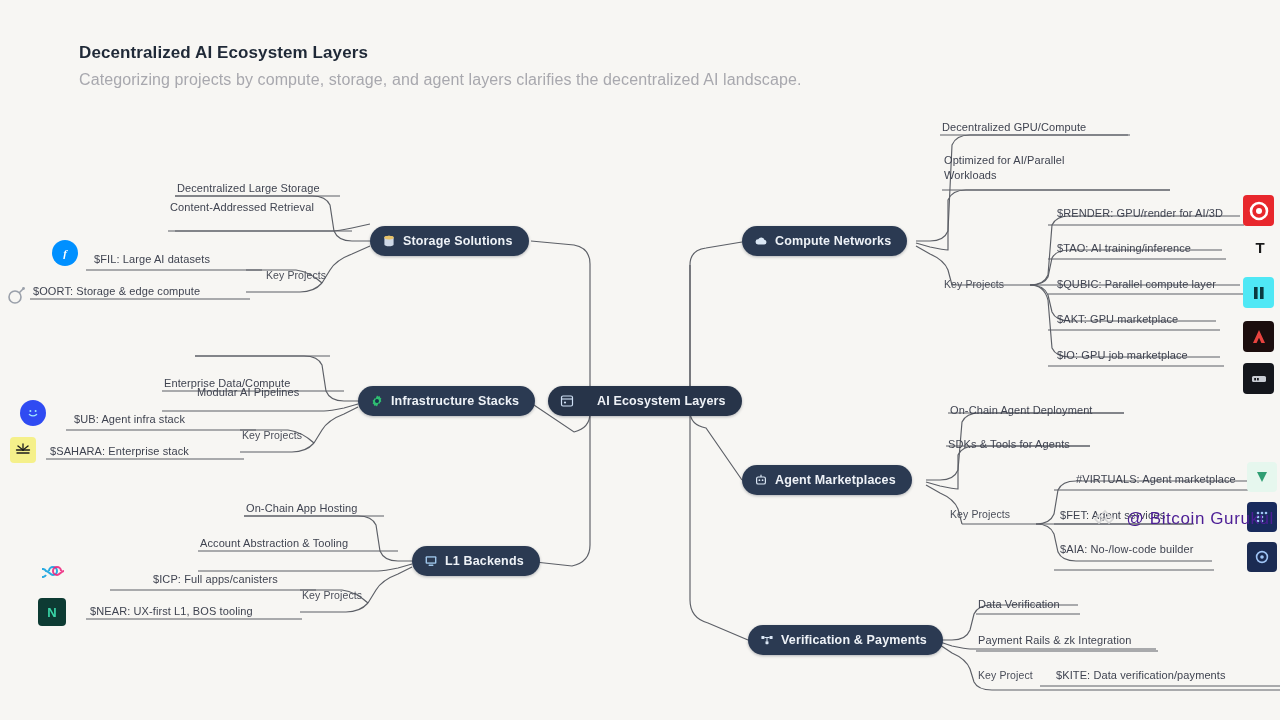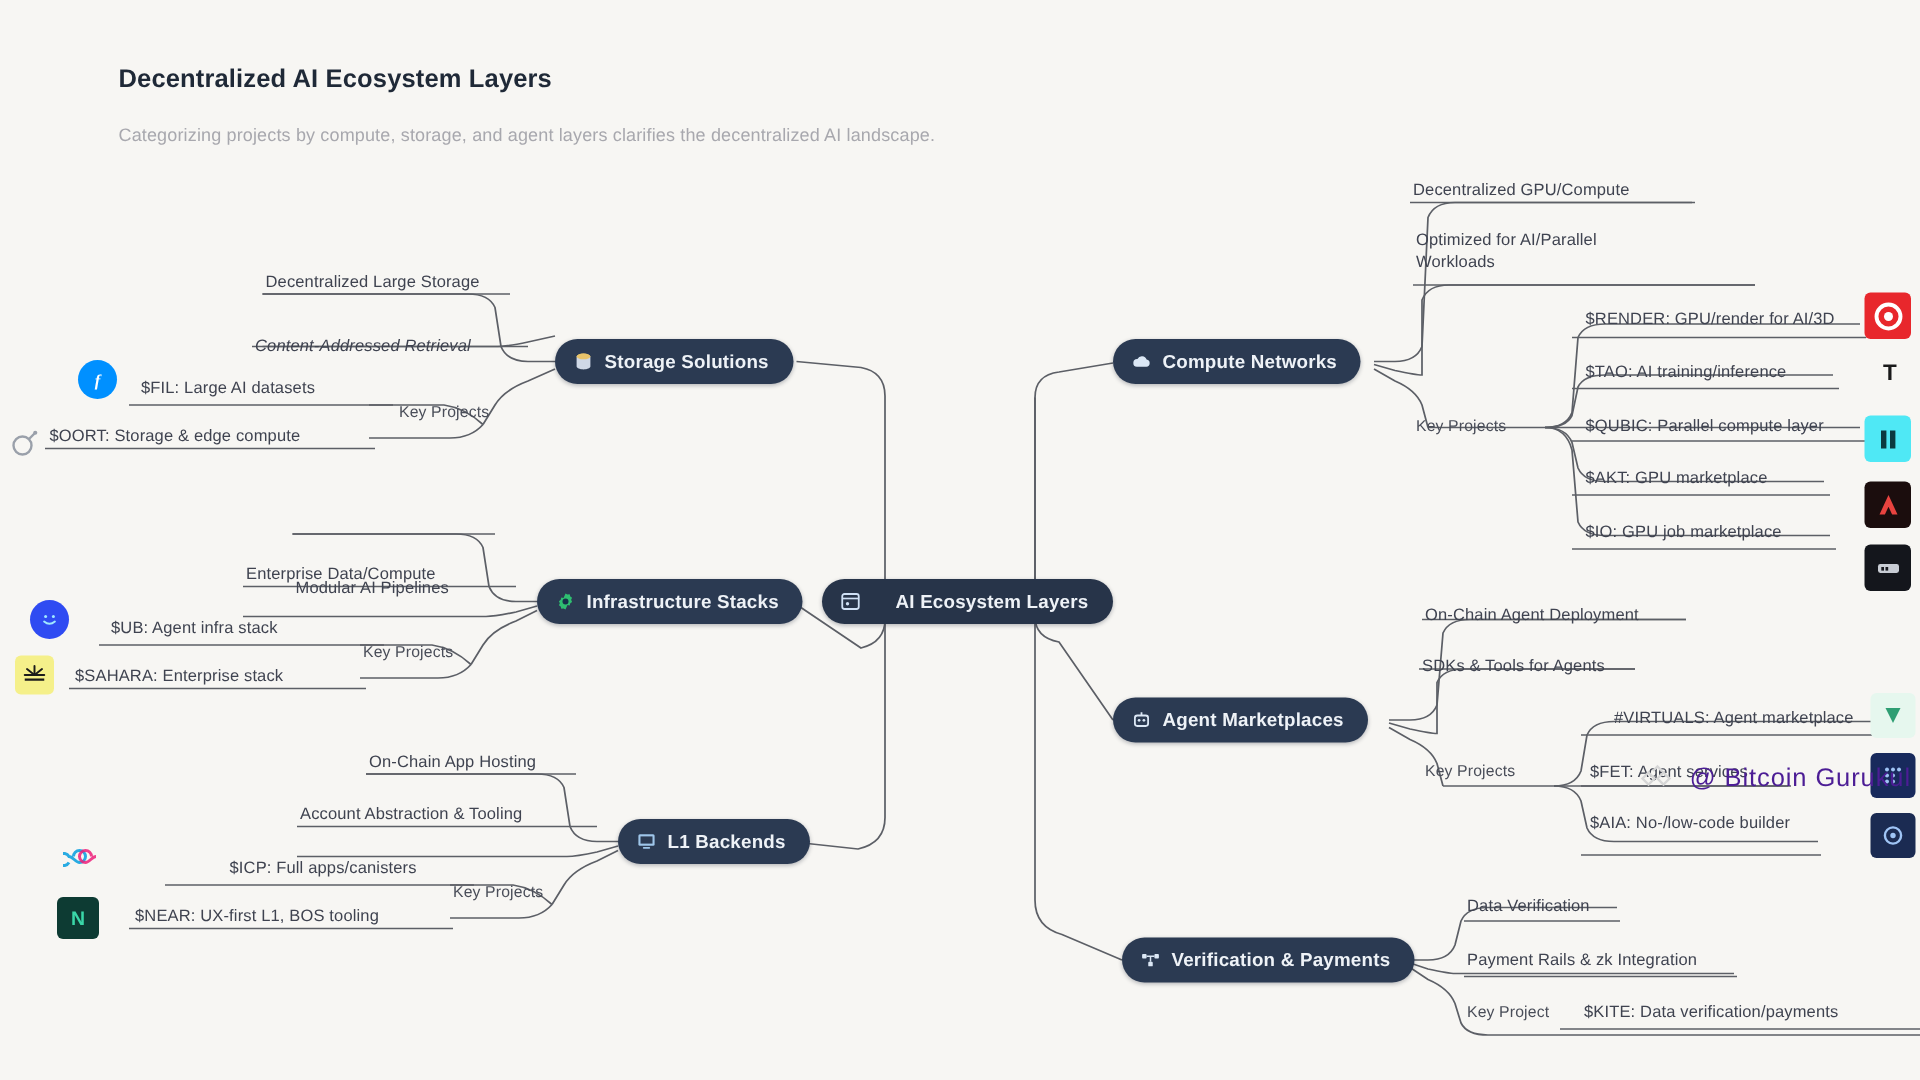--- a/index.html
+++ b/index.html
@@ -11,21 +11,21 @@
   }
   #root { position: relative; width: 1280px; height: 536px; background: #f7f6f3; }
 
   
   #header { position: absolute; left: 79px; top: 43px; }
   #map-title {
     font-size: 17px; font-weight: bold; color: #1f2937;
     letter-spacing: .1px; white-space: nowrap;
   }
   #map-subtitle {
-    margin-top: 20px; font-size: 12px; color: #a8a8ae;
+    margin-top: 8px; font-size: 16px; color: #a8a8ae;
     letter-spacing: .1px; white-space: nowrap;
   }
 
   
   #wires { position: absolute; left: 0; top: 0; width: 1280px; height: 720px; }
   #wires path, #wires line { fill: none; stroke: #5c5f66; stroke-width: 1.15px; }
 
   
   .pill {
     position: absolute; display: flex; align-items: center; gap: 7px;
@@ -176,21 +176,21 @@
     <span class="pico">
       <svg width="14" height="14" viewBox="0 0 14 14">
           <ellipse cx="7" cy="3.6" rx="4.6" ry="1.9" fill="#e8c36a"></ellipse>
           <path d="M2.4 3.6v6.8c0 1.05 2.06 1.9 4.6 1.9s4.6-.85 4.6-1.9V3.6" fill="#cfd8e6"></path>
           <ellipse cx="7" cy="3.6" rx="4.6" ry="1.9" fill="#e8c36a"></ellipse>
         </svg>
     </span>
     <span>Storage Solutions</span>
   </div>
   <div class="leaf" style="left:177px; top:181px;">Decentralized Large Storage</div>
-  <div class="leaf" style="left:170px; top:224px;font-style:italic;">Content-Addressed Retrieval</div>
+  <div class="leaf" style="left:170px; top:200px;">Content-Addressed Retrieval</div>
   <div class="keyp" style="left:266px; top:269px;">Key Projects</div>
   <div class="leaf" style="left:94px; top:252px;">$FIL: Large AI datasets</div>
   <div class="leaf" style="left:33px; top:284px;">$OORT: Storage &amp; edge compute</div>
   <div class="chip circ" style="left:52px; top:240px; background:#0090ff;">
     <svg width="16" height="16" viewBox="0 0 16 16">
         <text x="8" y="12" font-size="11" font-style="italic" font-family="Liberation Serif, serif" fill="#fff" text-anchor="middle">f</text>
       </svg>
   </div>
   <div class="chip" style="left:4px; top:283px;">
     <svg width="22" height="22" viewBox="0 0 22 22">

